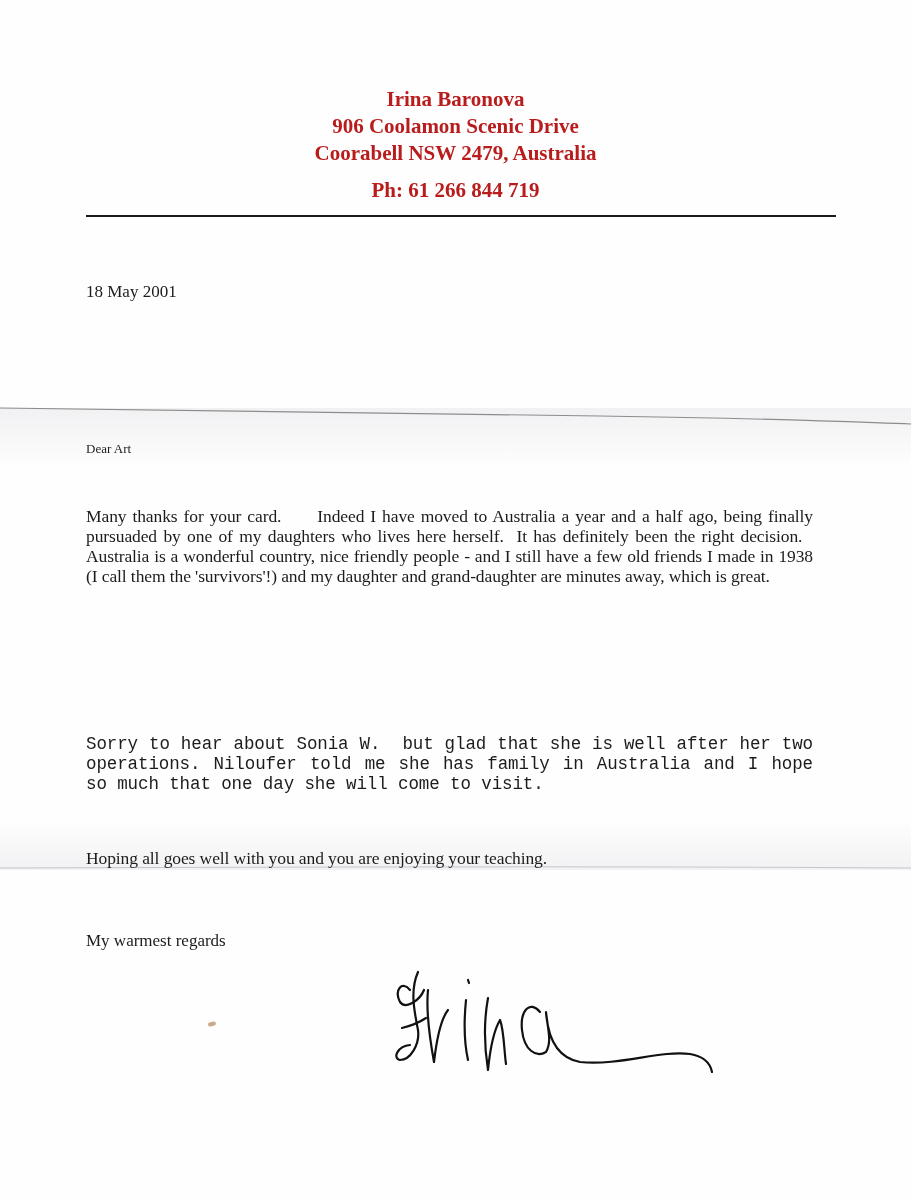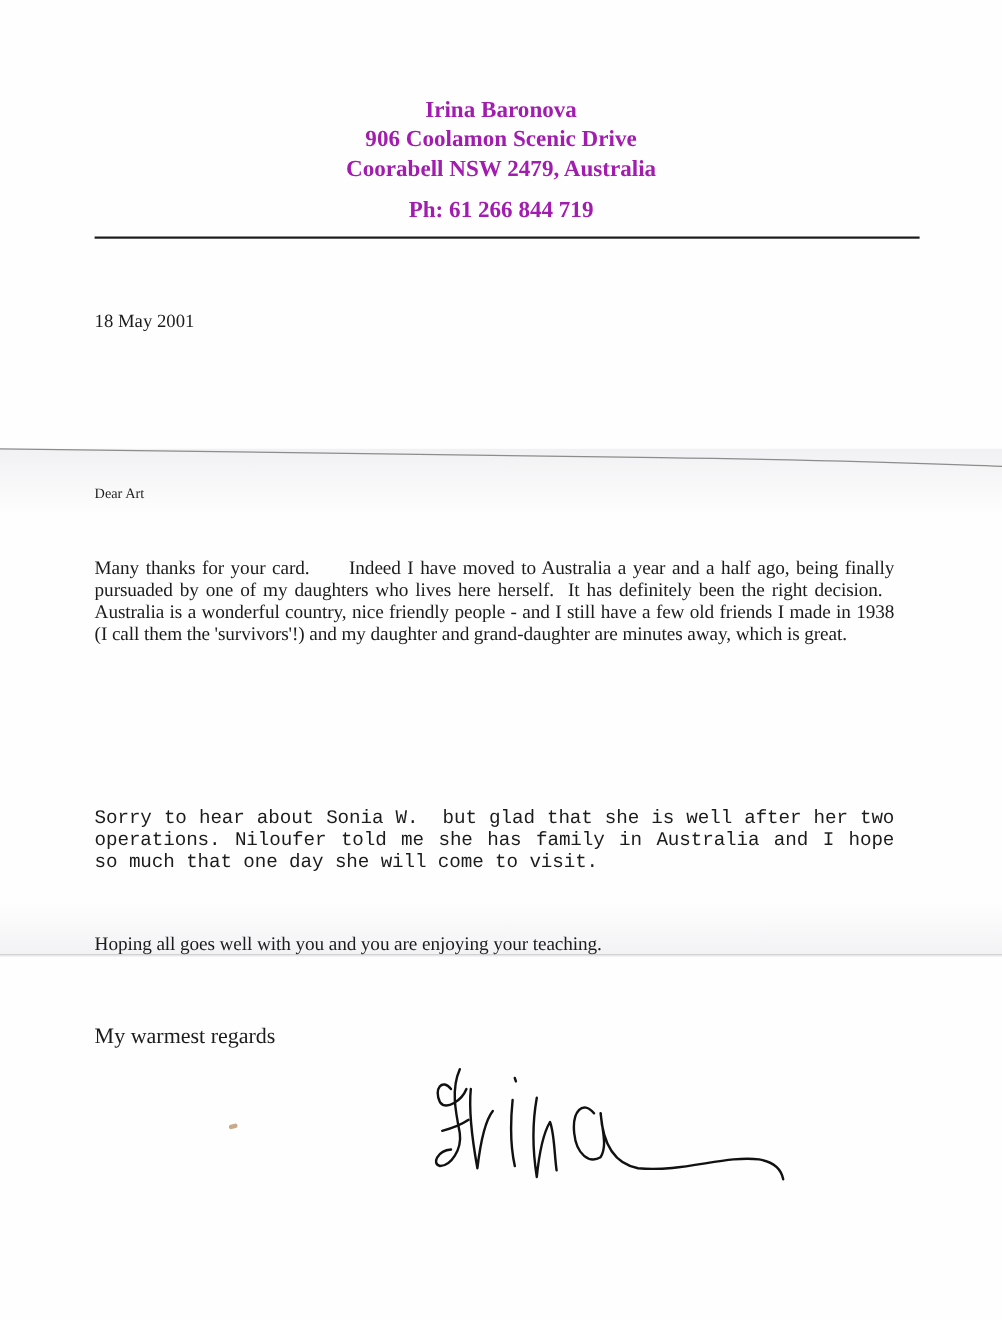--- a/index.html
+++ b/index.html
@@ -20,21 +20,21 @@
   .fold-shade-2 {
     position: absolute; left: 0; right: 0; top: 820px; height: 50px;
     background: linear-gradient(rgba(255,255,255,0), #f2f2f4);
   }
   .fold-line-2 {
     position: absolute; left: 0; width: 911px; top: 862px; height: 12px;
   }
   .letterhead {
     position: absolute; left: 0; width: 911px; top: 86px;
     text-align: center; font-weight: bold; font-size: 21px; line-height: 27px;
-    color: #a21caf;
+    color: #b91c1c;
   }
   .letterhead .phone { margin-top: 10px; display: block; }
   .rule {
     position: absolute; left: 86px; width: 750px; top: 215px; height: 2px;
     background: #1a1a1a;
   }
   .date {
     position: absolute; left: 86px; top: 282px; font-size: 17px;
   }
   .salutation {
@@ -42,21 +42,21 @@
   }
   .para {
     position: absolute; left: 86px; width: 727px;
     font-family: "Liberation Serif", serif;
     font-size: 17.5px; line-height: 20px; text-align: justify;
     letter-spacing: -0.1px;
   }
   .para.p1 { top: 506px; }
   .para.p2 { top: 734px; font-family: Liberation Mono, monospace; }
   .para.p3 { top: 848px; }
-  .closing { position: absolute; left: 86px; top: 931px; font-size: 20px; text-align: right; }
+  .closing { position: absolute; left: 86px; top: 931px; font-size: 17px; text-align: right; }
   .signature { position: absolute; left: 380px; top: 950px; width: 340px; height: 130px; }
   .speck { position: absolute; left: 208px; top: 1022px; width: 8px; height: 4px; background: #c9a98a; border-radius: 2px; transform: rotate(-15deg); }
 </style>
 </head>
 <body>
 
 <div class="page">
 
   <div class="fold-shade-1"></div>
   <svg class="fold-line-1" viewBox="0 0 911 22" preserveAspectRatio="none">

